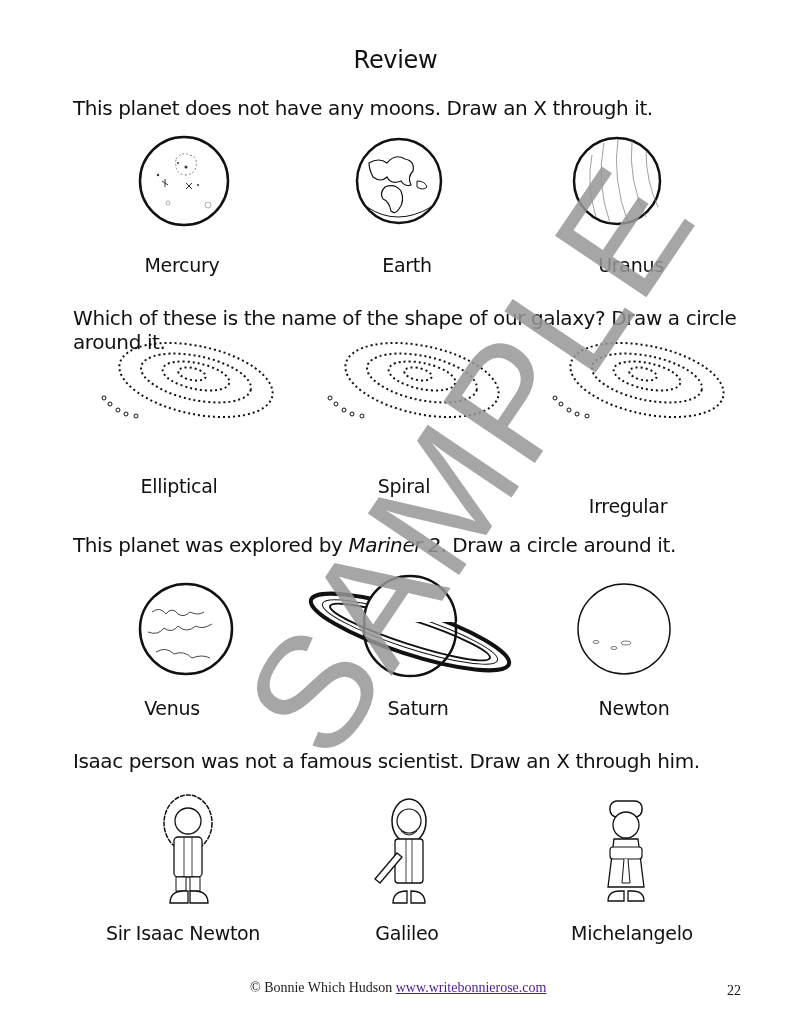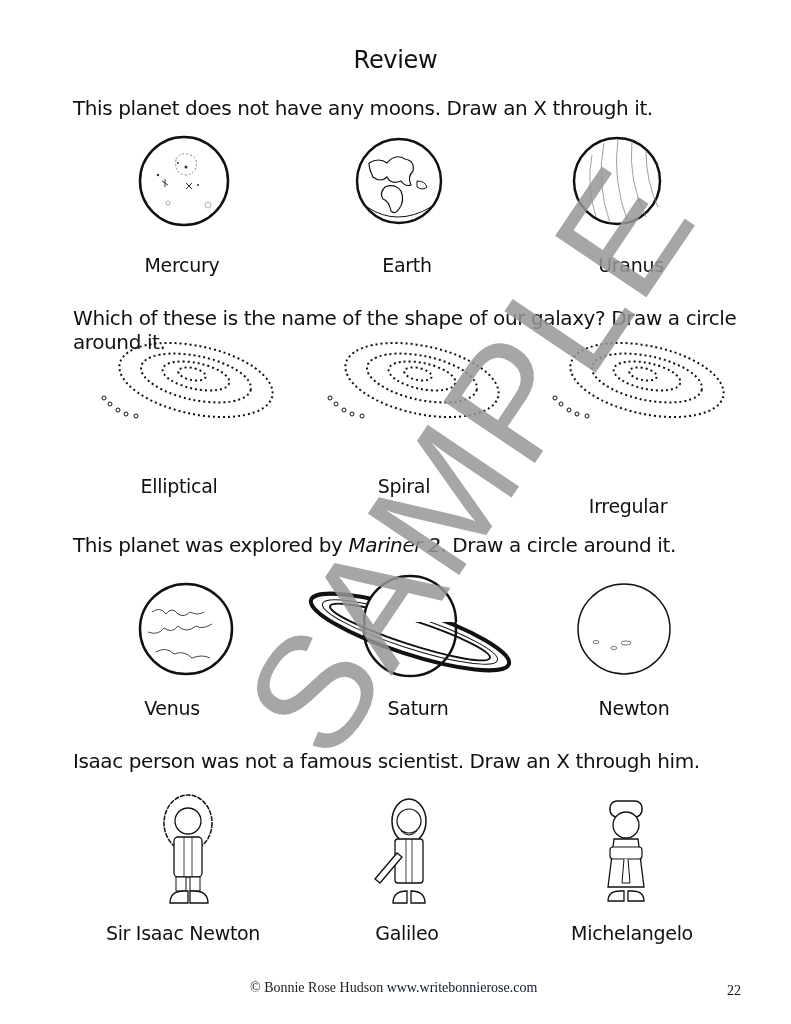--- a/index.html
+++ b/index.html
@@ -5,21 +5,21 @@
   html, body { margin:0; padding:0; background:#ffffff; }
   body { width:791px; height:1024px; position:relative; overflow:hidden;
          font-family:"DejaVu Sans", sans-serif; color:#111; }
   .title { position:absolute; top:46px; left:0; width:100%; text-align:center;
            font-size:24px; letter-spacing:-0.3px; }
   .q { position:absolute; left:73px; font-size:20px; letter-spacing:-0.4px; }
   .lbl { position:absolute; font-size:19px; text-align:center; width:200px; letter-spacing:-0.3px; }
   .pic { position:absolute; }
   .footer { position:absolute; top:980px; left:250px; font-family:"Liberation Serif", serif;
             font-size:14px; color:#222; }
-  .footer a { color:#0f172a; }
+  .footer a { color:#4c1d95; text-decoration:underline; }
   .pageno { position:absolute; top:983px; left:727px; font-family:"Liberation Serif", serif; font-size:14px;text-align:right; }
   .watermark { position:absolute; left:170px; top:440px; font-size:160px; color:rgba(150,150,150,0.85);
                transform:rotate(-56deg); transform-origin:center; font-family:"Liberation Sans", sans-serif;
                letter-spacing:2px; pointer-events:none; width:520px; text-align:center; line-height:1; }
   svg { overflow:visible; }
 </style>
 </head>
 <body>
 
 <div class="title">Review</div>
@@ -161,15 +161,15 @@
   <path d="M10 106 q0-10 12-10 l4 0 v10z M30 106 v-10 l4 0 q12 0 12 10z" fill="#fff" stroke="#111" stroke-width="1.3"></path>
 </svg>
 
 <div class="lbl" style="left:83px;top:922px">Sir Isaac Newton</div>
 <div class="lbl" style="left:307px;top:922px">Galileo</div>
 <div class="lbl" style="left:532px;top:922px">Michelangelo</div>
 
 <div class="watermark">SAMPLE</div>
 
 <div class="footer">
-  <span>© Bonnie Rose Hudson </span><a>www.writebonnierose.com</a>
+  <span>© Bonnie Which Hudson </span><a>www.writebonnierose.com</a>
 </div>
 <div class="pageno">22</div>
 
 </body></html>

